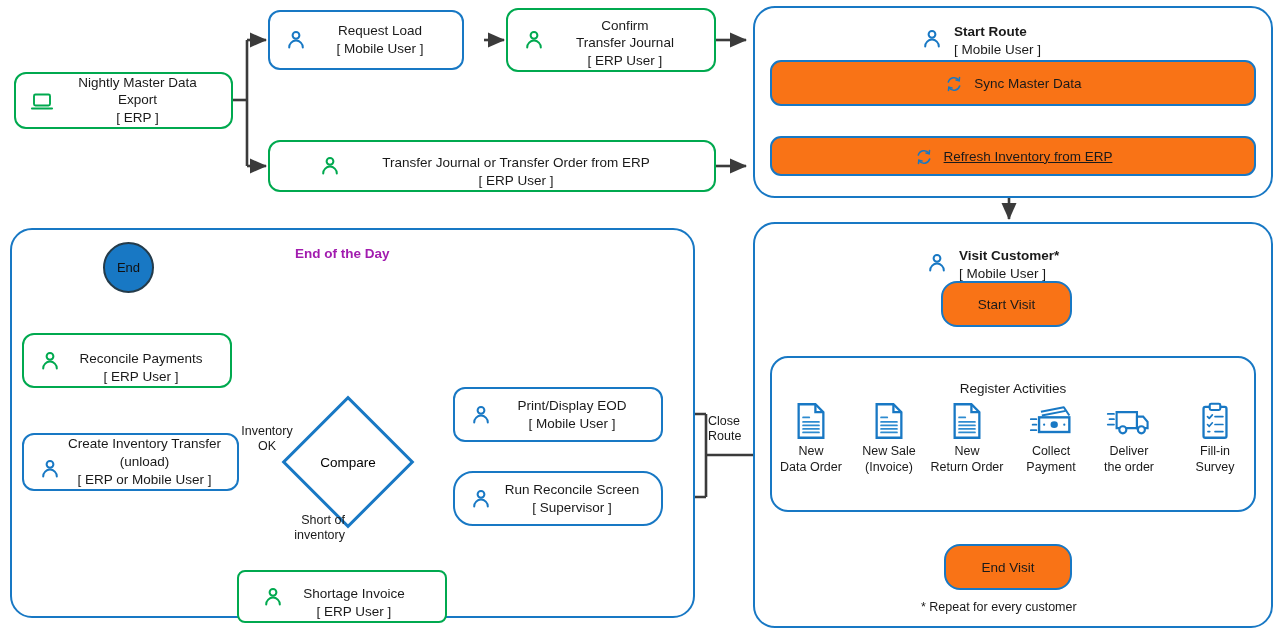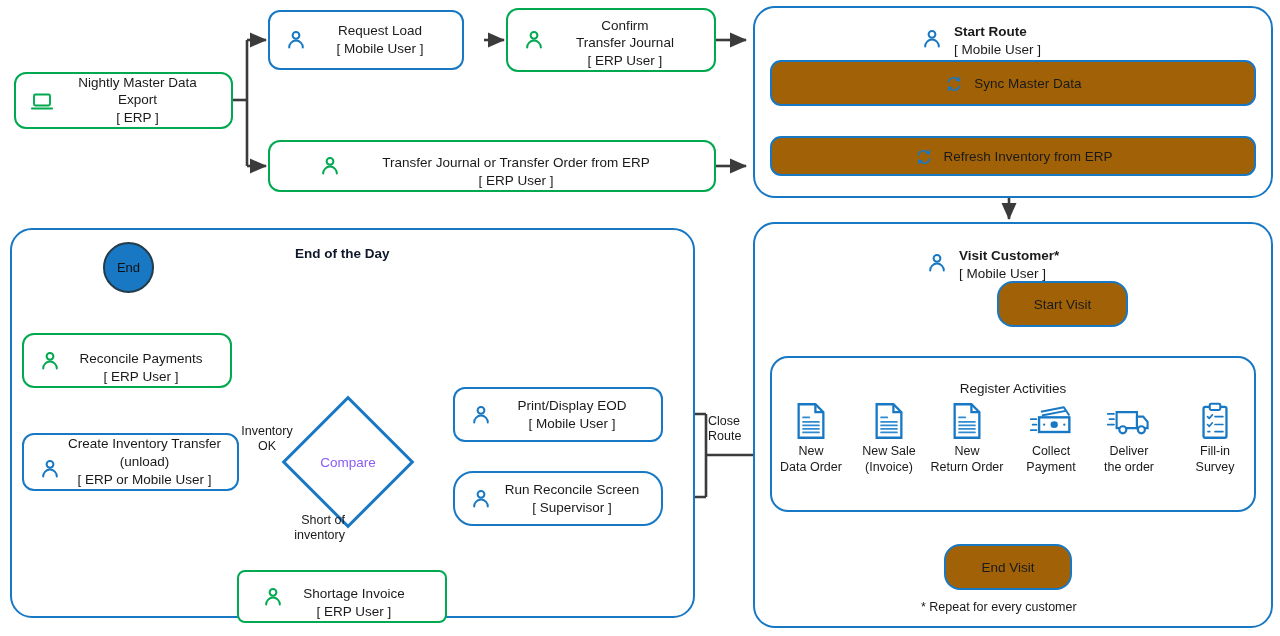--- a/index.html
+++ b/index.html
@@ -45,41 +45,41 @@
     position:absolute;
     box-sizing:border-box;
     border:2.6px solid #1878C4;
     border-radius:22px;
     background:#ffffff;
   }
   .panel-title{
     position:absolute;
     font-weight:bold;
     font-size:13.5px;
-    color:#0f172a;
+    color:#a21caf;
     white-space:nowrap;
   }
   .hdr{
     position:absolute;
     text-align:center;
     font-size:13.5px;
     color:#1a1a1a;
     line-height:1.3;
     white-space:nowrap;
     margin-top:11px;
   }
   .hdr .b{font-weight:bold;}
 
   
   .sub{
     position:absolute;
     box-sizing:border-box;
     border:2.4px solid #1878C4;
     border-radius:11px;
-    background:#a16207;
+    background:#f97316;
     display:flex;
     align-items:center;
     justify-content:center;
     font-size:13.5px;
     color:#1a1a1a;
   }
   .sub.round{border-radius:16px;}
 
   
   .endcircle{
@@ -96,21 +96,21 @@
   .diamond{
     position:absolute;
     box-sizing:border-box;
     border:3px solid #1878C4;
     background:#ffffff;
     transform:rotate(45deg);
   }
   .diamond-label{
     position:absolute;
     font-size:13.5px;
-    color:#8b5cf6;
+    color:#000000;
     text-align:center;
     white-space:nowrap;
   }
 
   
   .elabel{
     position:absolute;
     font-size:12.5px;
     color:#1a1a1a;
     text-align:center;
@@ -258,21 +258,21 @@
           <path d="M5.2 9.6 A7.2 7.2 0 0 1 18 7.6"></path>
           <path d="M18.8 14.4 A7.2 7.2 0 0 1 6 16.4"></path>
           <path d="M18.6 4.2 L18.2 8.1 L14.4 7.2"></path>
           <path d="M5.4 19.8 L5.8 15.9 L9.6 16.8"></path>
         </svg>
       </span>
       <span>Sync Master Data</span>
     </span>
   </div>
 
-  <div class="sub" style="left:770px;top:136px;width:486px;height:40px;">
+  <div class="sub" style="left:770px;top:136px;width:486px;height:40px;text-decoration:underline;">
     <span style="position:relative;padding-left:30px;">
       <span style="position:absolute;left:0;top:-2px;">
         <svg viewBox="0 0 24 24" width="20" height="20" fill="none" stroke="#1878C4" stroke-width="1.9" stroke-linecap="round">
           <path d="M5.2 9.6 A7.2 7.2 0 0 1 18 7.6"></path>
           <path d="M18.8 14.4 A7.2 7.2 0 0 1 6 16.4"></path>
           <path d="M18.6 4.2 L18.2 8.1 L14.4 7.2"></path>
           <path d="M5.4 19.8 L5.8 15.9 L9.6 16.8"></path>
         </svg>
       </span>
       <span>Refresh Inventory from ERP</span>
@@ -285,21 +285,21 @@
     <span style="position:absolute;left:0;top:4px;">
       <svg viewBox="0 0 24 24" width="24" height="24" fill="none" stroke="#1878C4" stroke-width="2">
         <circle cx="12" cy="7.3" r="3.4"></circle>
         <path d="M5.2 19.4 a6.8 6.8 0 0 1 13.6 0" stroke-linecap="round"></path>
       </svg>
     </span>
     <span class="b">Visit Customer*</span><br>
     <span>[ Mobile User ]</span>
   </div>
 
-  <div class="sub round" style="left:997px;top:281px;width:131px;height:46px;">
+  <div class="sub round" style="left:941px;top:281px;width:131px;height:46px;">
     <span>Start Visit</span>
   </div>
 
   <div class="panel" style="left:770px;top:356px;width:486px;height:156px;border-radius:18px;"></div>
   <div class="hdr" style="left:770px;top:369px;width:486px;text-align:center;">
     <span>Register Activities</span>
   </div>
 
   <div class="act" style="left:774px;top:398px;">
     <span class="glyph">

